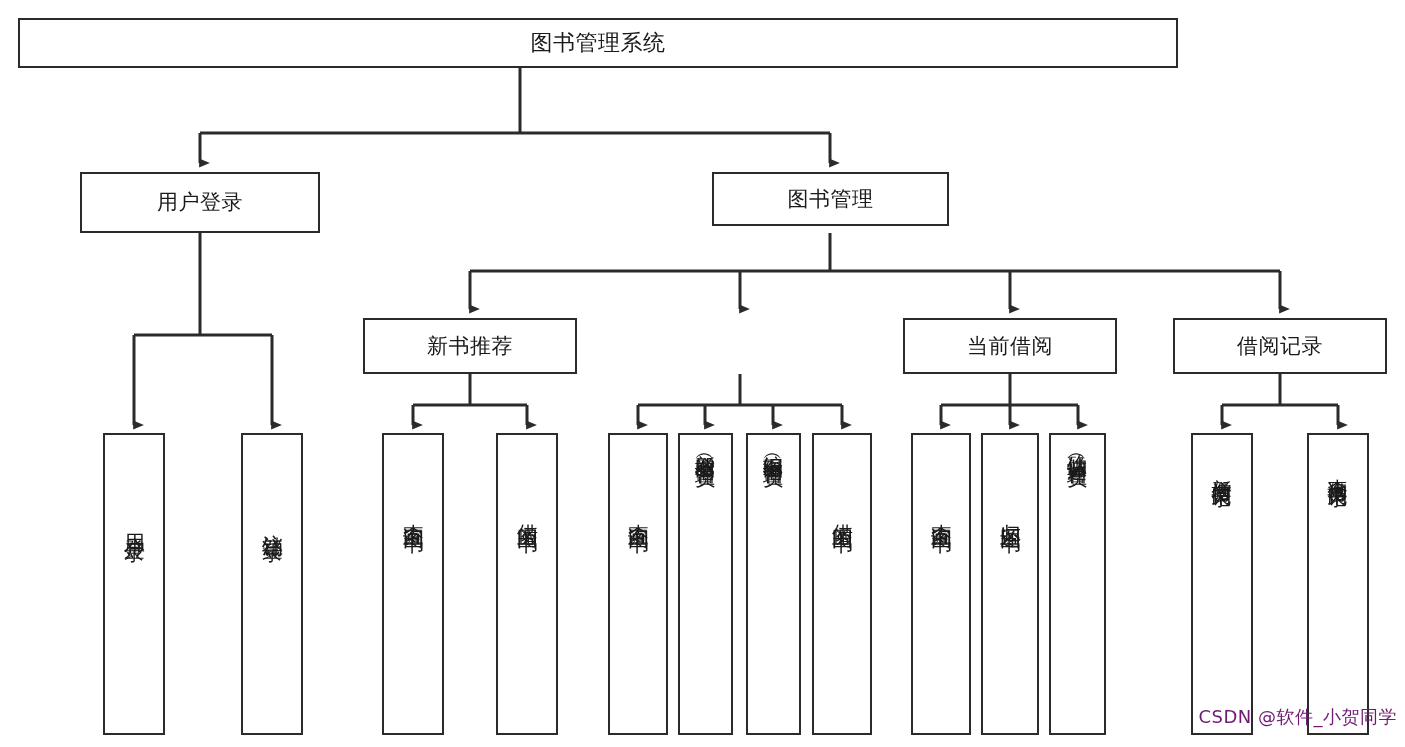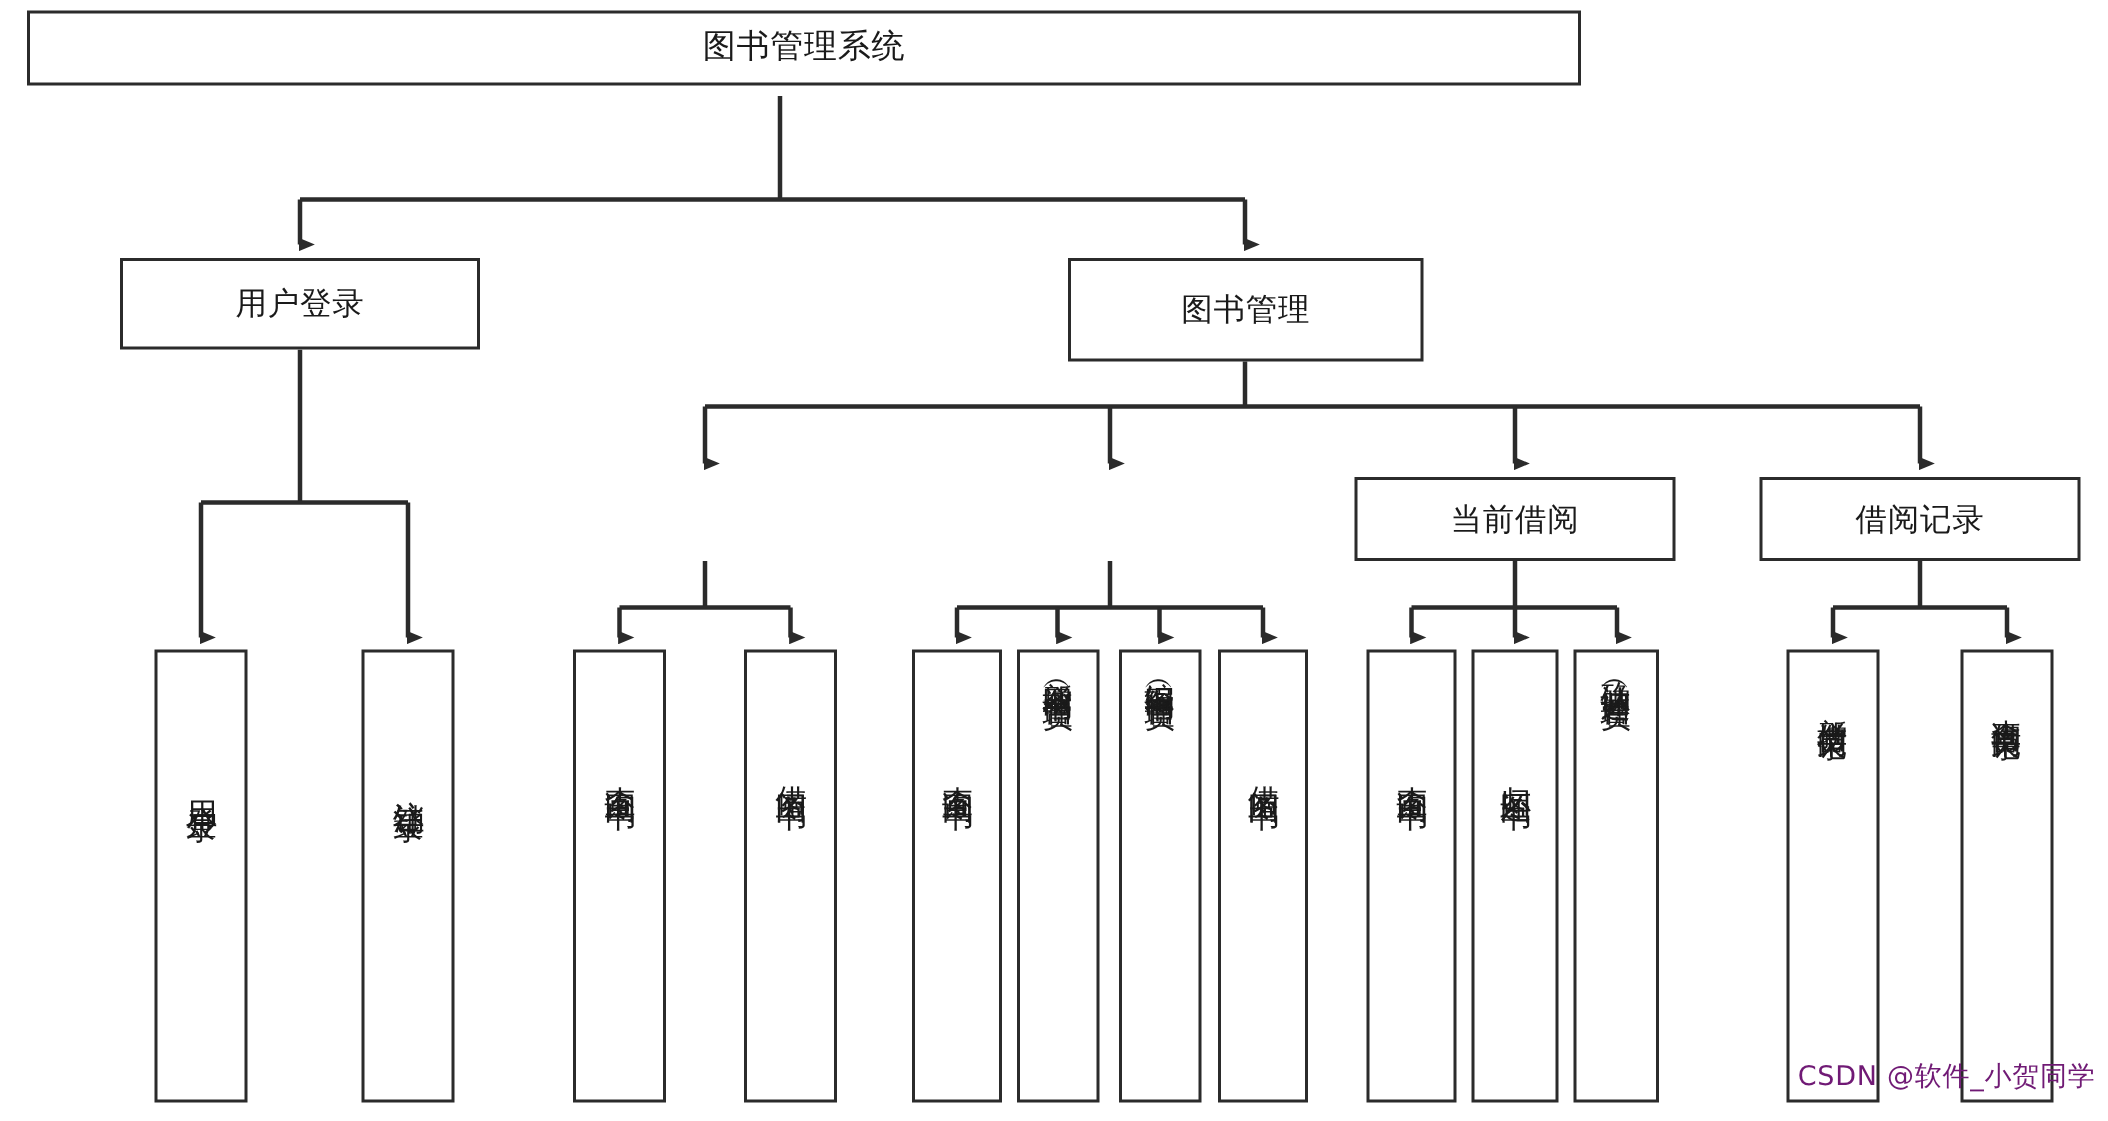--- a/index.html
+++ b/index.html
@@ -127,32 +127,35 @@
       <path d="M1010,405 L1010,425" marker-end="url(#arw)"></path>
       <path d="M1078,405 L1078,425" marker-end="url(#arw)"></path>
 
       <path d="M1280,374 L1280,405"></path>
       <path d="M1222,405 L1338,405"></path>
       <path d="M1222,405 L1222,425" marker-end="url(#arw)"></path>
       <path d="M1338,405 L1338,425" marker-end="url(#arw)"></path>
     </g>
   </svg>
 
-  <div class="node horiz" id="node-root" style="left:18px; top:7px; width:1036px; height:50px;">
+  <div class="node horiz" id="node-root" style="left:18px; top:18px; width:1160px; height:50px;">
     <span class="label">图书管理系统</span>
   </div>
 
   <div class="node horiz" style="left:80px; top:172px; width:240px; height:61px;">
     <span class="label">用户登录</span>
   </div>
 
-  <div class="node horiz" style="left:712px; top:172px; width:237px; height:69px;">
+  <div class="node horiz" style="left:712px; top:172px; width:237px; height:54px;">
     <span class="label">图书管理</span>
   </div>
 
+  <div class="node horiz" style="left:363px; top:318px; width:214px; height:56px;">
+    <span class="label">新书推荐</span>
+  </div>
 
 
   <div class="node horiz" style="left:1173px; top:318px; width:214px; height:56px;">
     <span class="label">借阅记录</span>
   </div>
 
   <div class="node horiz" style="left:903px; top:318px; width:214px; height:56px;">
     <span class="label">当前借阅</span>
   </div>
 

